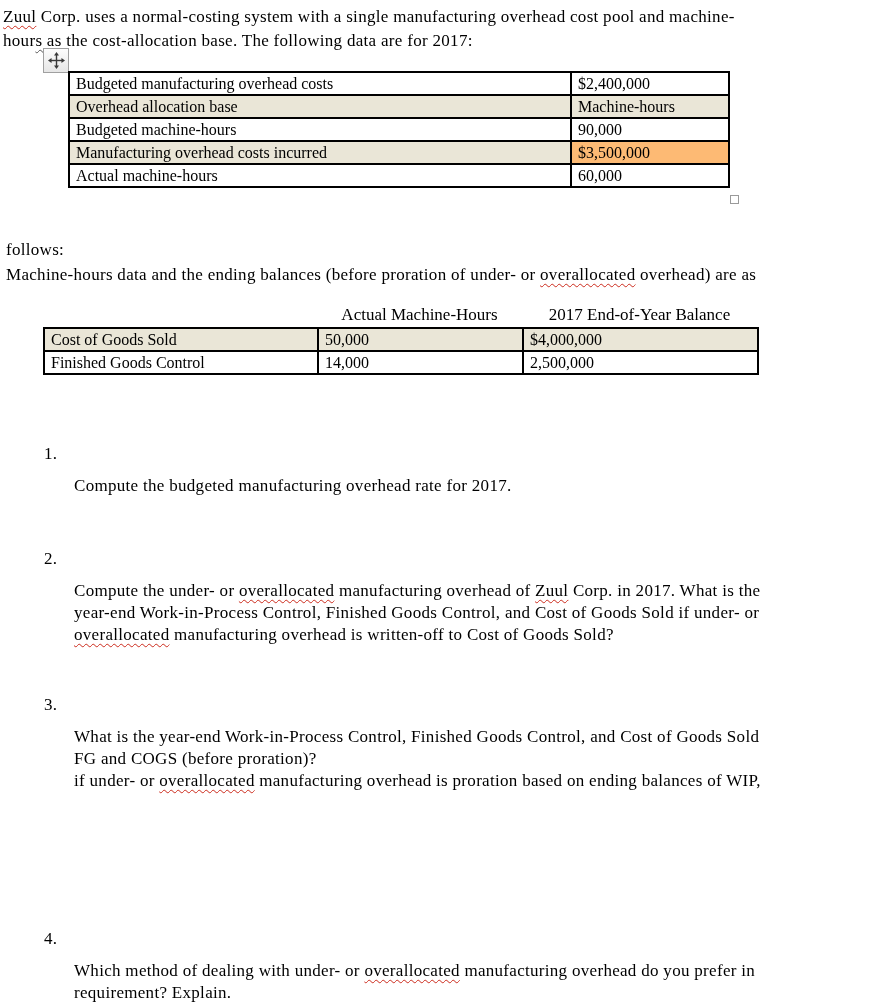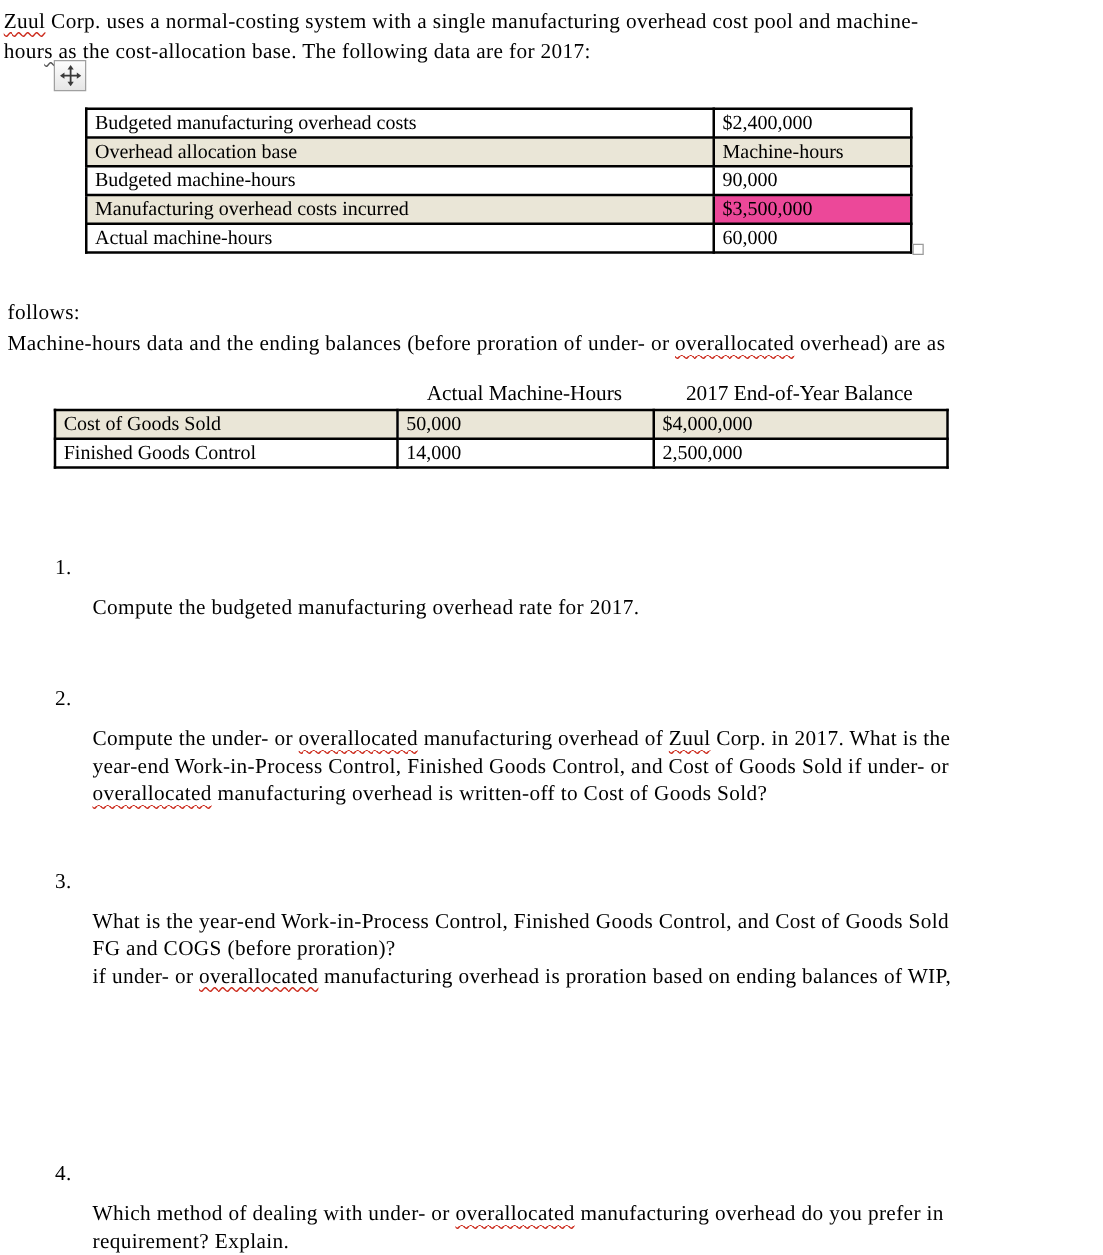--- a/index.html
+++ b/index.html
@@ -34,25 +34,25 @@
   .resize-handle {
     position:absolute; left:730px; top:195px; width:9px; height:9px;
     box-sizing:border-box; border:1px solid #9a9a9a; background:#ffffff;
   }
 
   table.doc-table { border-collapse:collapse; table-layout:fixed; position:absolute; }
   table.doc-table td {
     border:2px solid #000; font-size:16px; padding:0 6px;
     height:21px; line-height:21px; white-space:nowrap; overflow:hidden;
   }
-  table.t1 { left:68px; top:86px; width:660px;padding-left:22px; }
+  table.t1 { left:68px; top:71px; width:660px;padding-left:22px; }
   table.t2 { left:43px; top:327px; width:714px; }
   .t2 td.num { text-align:left; }
   .bg-beige { background:#eae6d7; }
-  .bg-gray  { background:#ec4899; }
+  .bg-gray  { background:#fdba74; }
 
   .t2h {
     position:absolute; top:305px; height:20px; font-size:17px;
     text-align:center; white-space:nowrap;
   }
   .t2h-mh  { left:317px; width:205px; }
   .t2h-bal { left:522px; width:235px; }
 
   .question { position:absolute; left:44px; font-size:17px; letter-spacing:0.3px; line-height:22px; }
   .q1 { top:443px; } .q2 { top:548px; } .q3 { top:694px; } .q4 { top:928px; }

